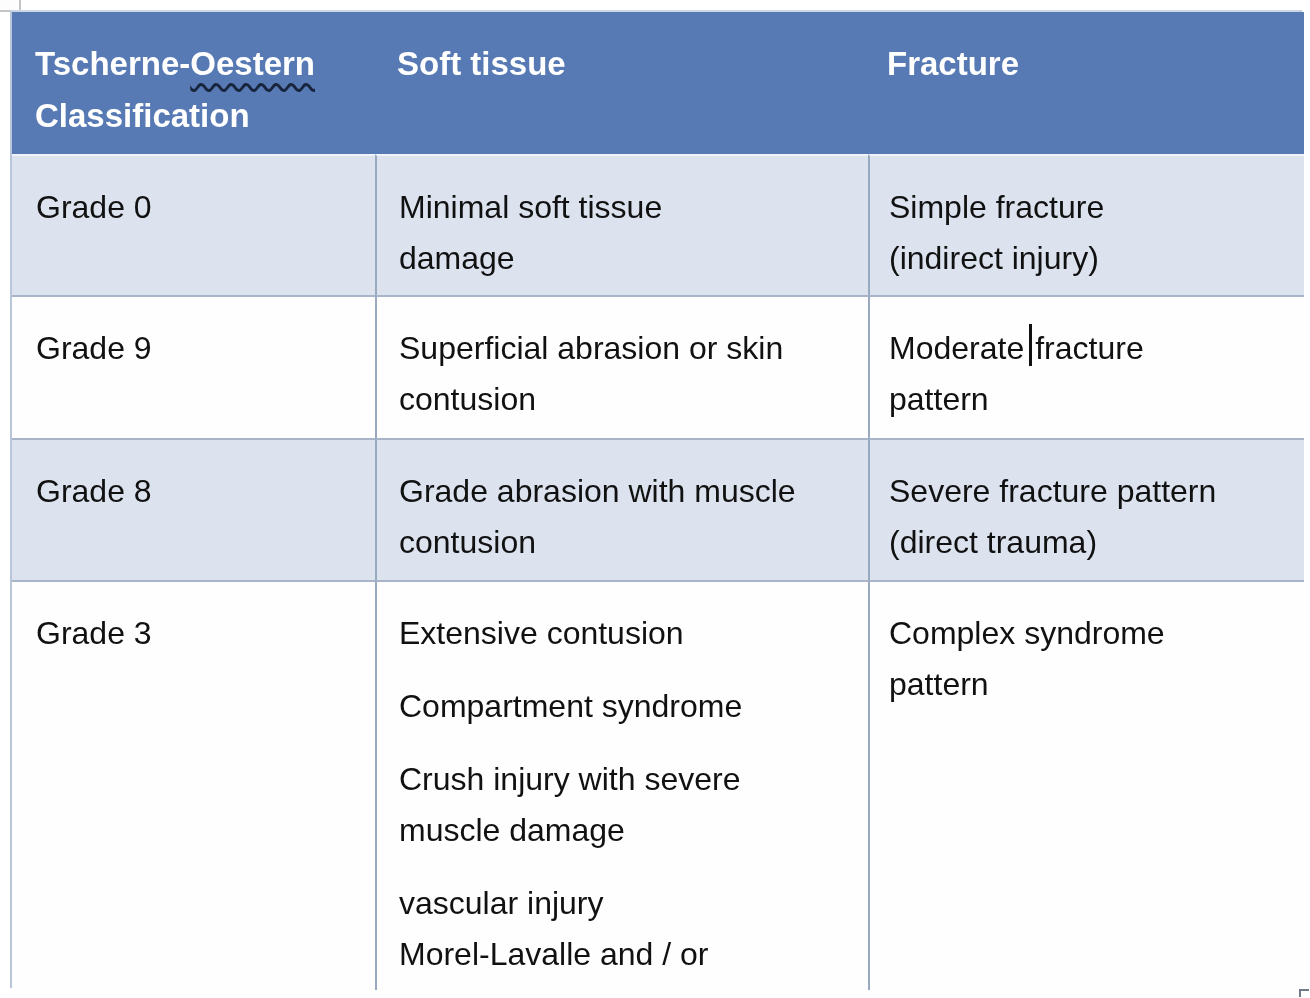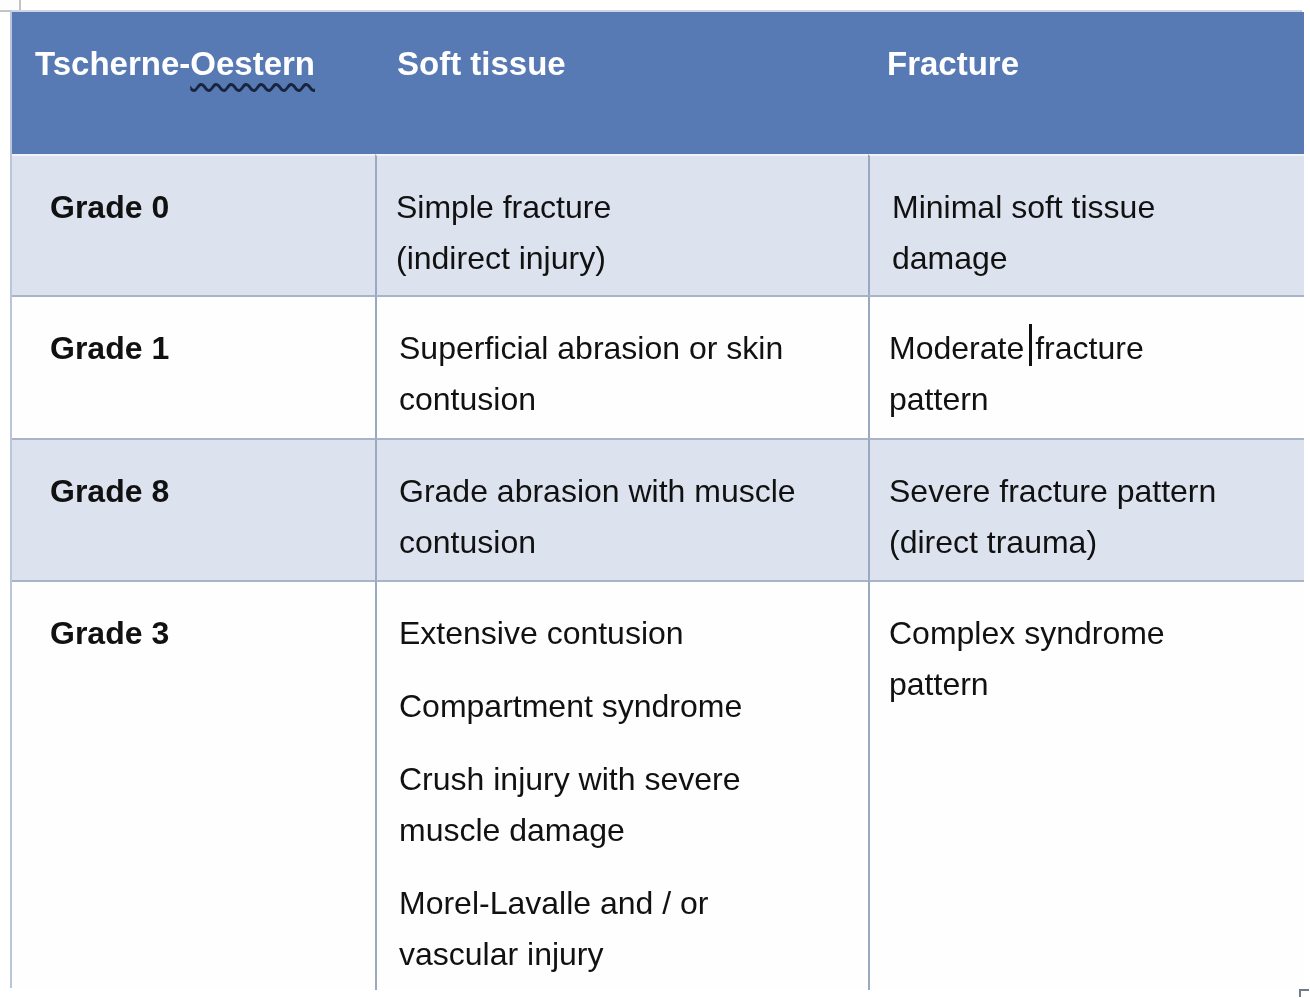--- a/index.html
+++ b/index.html
@@ -43,21 +43,21 @@
   }
   .td {
     font-size:32px;
     line-height:51px;
     padding-top:26px;
     border-top:2px solid #a8b4c8;
   }
   .row0.td { border-top-color:#f0f4f9; }
   .band { background:#dce3ef; }
   .plain { background:#fefefe; }
-  .c1.td { padding-left:38px; font-weight:bold; }
+  .c1.td { padding-left:24px; font-weight:normal; }
   .c2.td { padding-left:22px; border-left:2px solid #98a9c0; }
   .c3.td { padding-left:19px; border-left:2px solid #98a9c0; }
   .line { white-space:nowrap; }
   .para { margin-bottom:22px; }
   .para:last-child { margin-bottom:0; }
   .caret {
     display:inline-block;
     width:3px; height:42px;
     background:#111111;
     vertical-align:-7px;
@@ -80,42 +80,43 @@
 <body>
 
 <div class="page">
 
   <div class="handle-tl"></div>
 
   <div class="doc-table">
 
     <div class="cell th c1">
       <div class="line"><span>Tscherne-</span><span class="squiggle">Oestern</span></div>
+      <div class="line">Classification</div>
     </div>
     <div class="cell th c2">
       <div class="line">Soft tissue</div>
     </div>
     <div class="cell th c3">
       <div class="line">Fracture</div>
     </div>
 
     <div class="cell td row0 band c1">
       <div class="line">Grade 0</div>
     </div>
+    <div class="cell td row0 band c2">
+      <div class="line">Minimal soft tissue</div>
+      <div class="line">damage</div>
+    </div>
     <div class="cell td row0 band c3">
       <div class="line">Simple fracture</div>
       <div class="line">(indirect injury)</div>
     </div>
-    <div class="cell td row0 band c2">
-      <div class="line">Minimal soft tissue</div>
-      <div class="line">damage</div>
-    </div>
 
     <div class="cell td plain c1">
-      <div class="line">Grade 1</div>
+      <div class="line">Grade 9</div>
     </div>
     <div class="cell td plain c2">
       <div class="line">Superficial abrasion or skin</div>
       <div class="line">contusion</div>
     </div>
     <div class="cell td plain c3">
       <div class="line"><span>Moderate</span><span class="caret"></span><span>fracture</span></div>
       <div class="line">pattern</div>
     </div>
 
@@ -139,22 +140,22 @@
         <div class="line">Extensive contusion</div>
       </div>
       <div class="para">
         <div class="line">Compartment syndrome</div>
       </div>
       <div class="para">
         <div class="line">Crush injury with severe</div>
         <div class="line">muscle damage</div>
       </div>
       <div class="para">
+        <div class="line">vascular injury</div>
         <div class="line">Morel-Lavalle and / or</div>
-        <div class="line">vascular injury</div>
       </div>
     </div>
     <div class="cell td plain c3">
       <div class="line">Complex syndrome</div>
       <div class="line">pattern</div>
     </div>
 
   </div>
 
   <div class="handle-br"></div>

